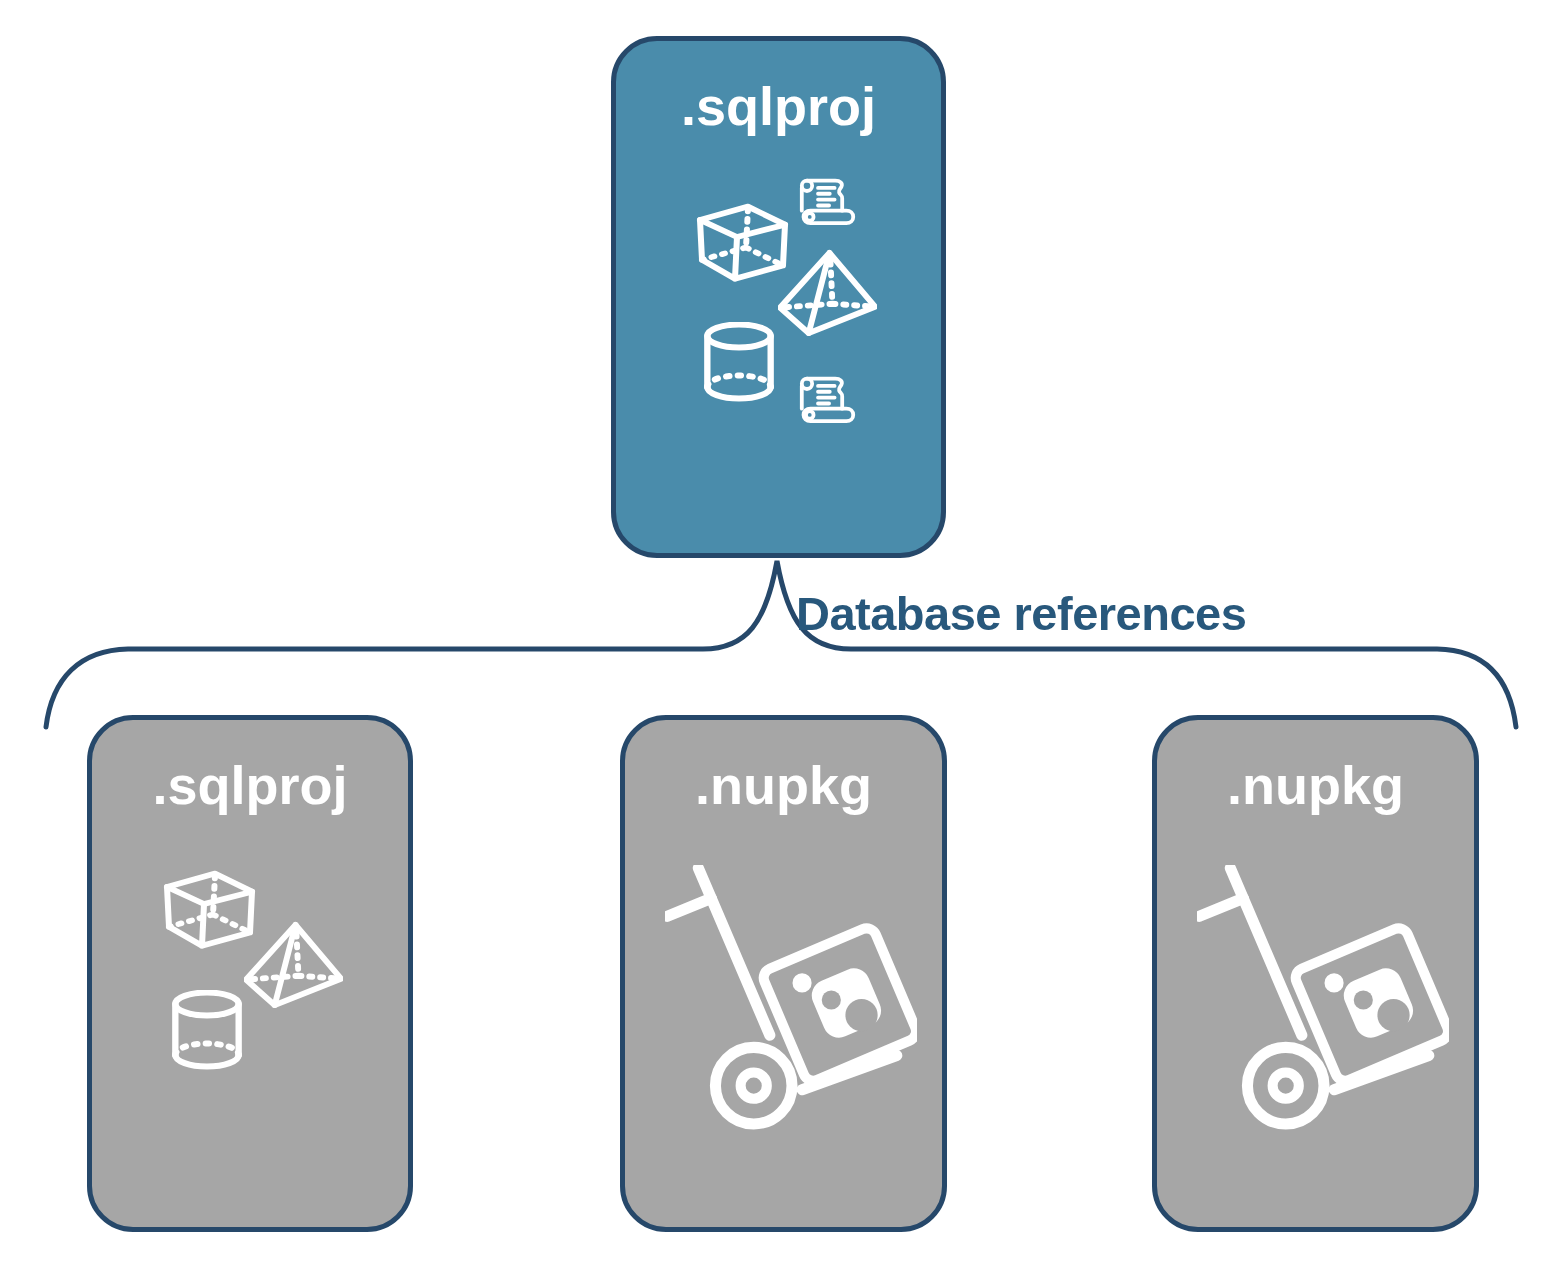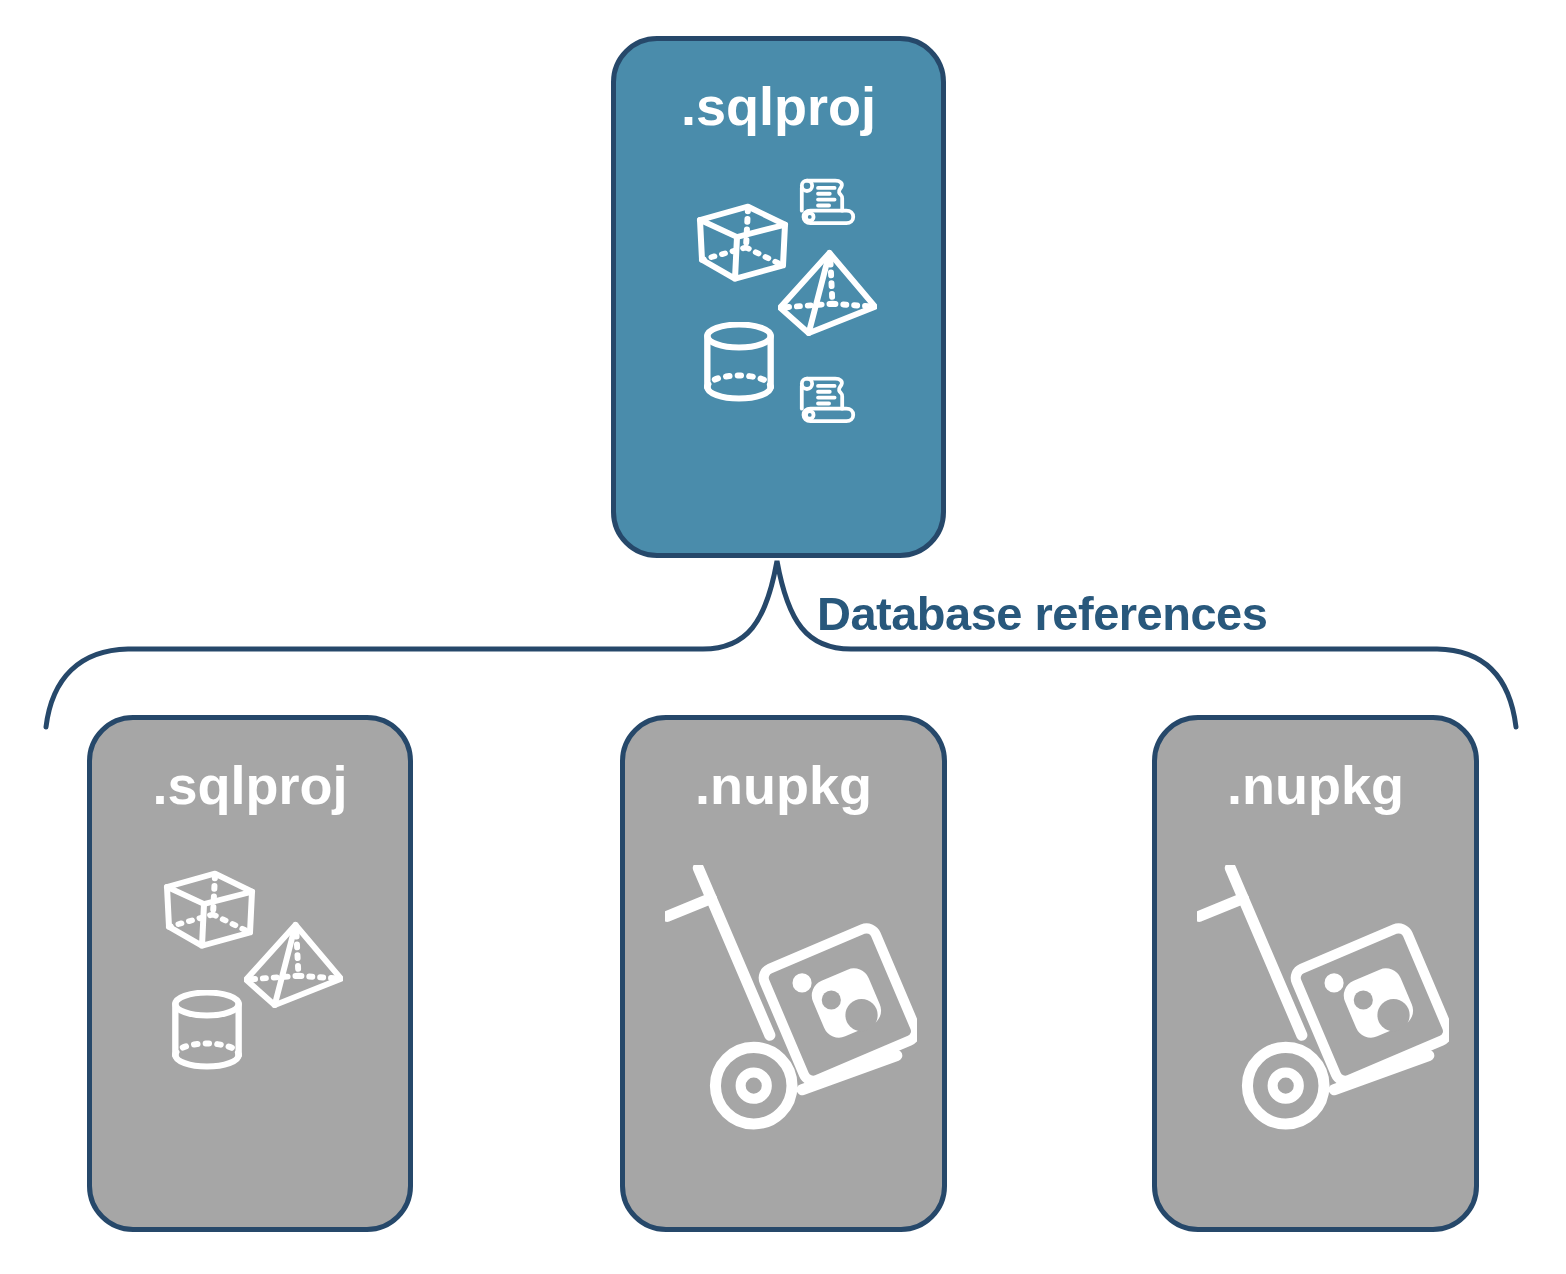--- a/index.html
+++ b/index.html
@@ -24,21 +24,21 @@
     font-weight:bold; font-size:54px; line-height:1.1;
     color:var(--box-title-text,#ffffff);
     letter-spacing:0;
   }
 
   .icon { position:absolute; color:var(--icon-stroke,#ffffff); display:block; }
 
   .brace { position:absolute; left:0; top:0; pointer-events:none; }
 
   .connector-label {
-    position:absolute; left:817px; top:586px;
+    position:absolute; left:796px; top:586px;
     font-size:47px; font-weight:bold; letter-spacing:-0.5px;
     color:var(--label-text,#28587C);
     white-space:nowrap;
   }
 </style>
 </head>
 <body>
 
 <div class="canvas">
 

